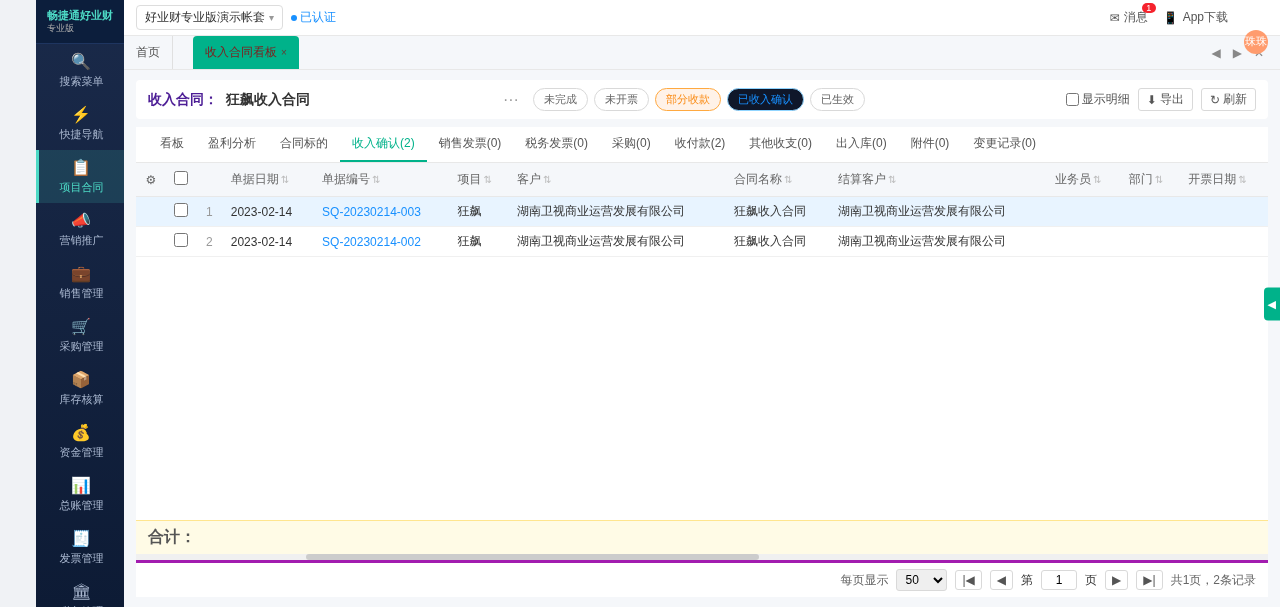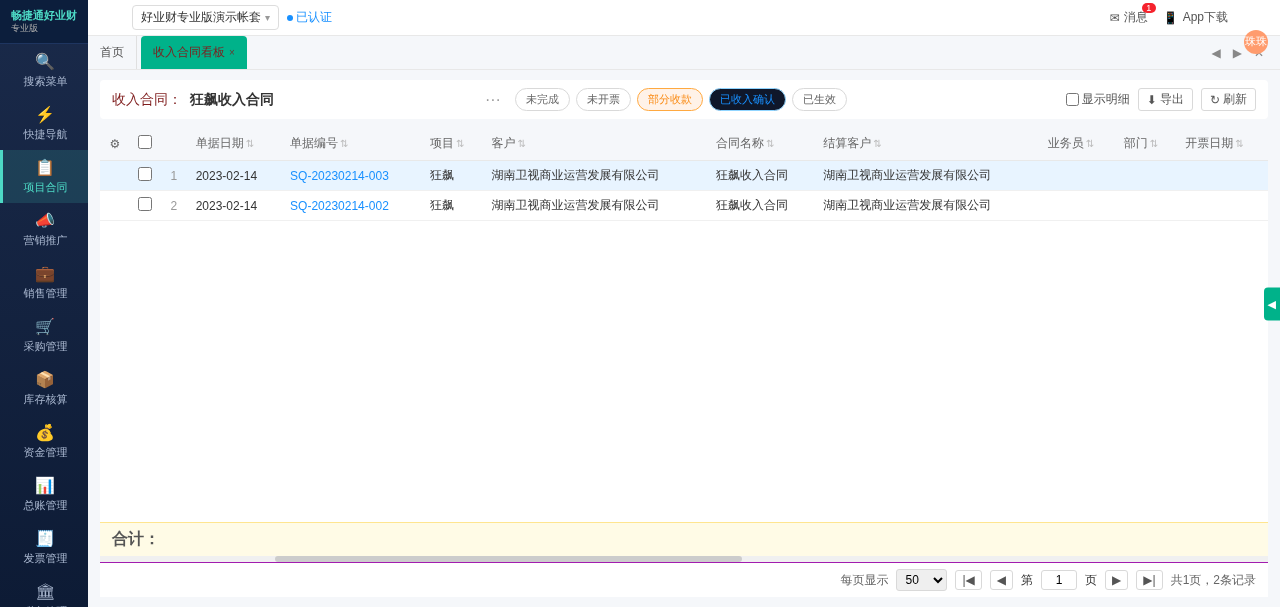--- a/index.html
+++ b/index.html
@@ -1,56 +1,56 @@
 <!DOCTYPE html>
 <html><head>
   <meta charset="utf-8">
   <style>
     * { box-sizing: border-box; margin: 0; padding: 0; }
     body { font-family: 'Microsoft YaHei', Arial, sans-serif; font-size: 12px; background: #f0f2f5; color: #333; display: flex; height: 607px; overflow: hidden; }
 
     
-    .sidebar { width: 88px; background: linear-gradient(180deg, #1a2a4a 0%, #0d1b35 100%); display: flex; flex-direction: column; align-items: center; padding-top: 0; flex-shrink: 0; }
+    .sidebar { width: 88px; background: linear-gradient(180deg, #1a2a4a 0%, #0d1b35 100%); display: flex; flex-direction: column; align-items: center; padding-top: 0; flex-shrink: 0; margin-left: 36px; }
     .sidebar-logo { width: 100%; background: #0c1e3c; padding: 8px 6px; display: flex; align-items: center; justify-content: center; border-bottom: 1px solid #1e3560; }
     .sidebar-logo-text { color: #4dd9c5; font-size: 11px; font-weight: bold; line-height: 1.3; text-align: center; }
     .sidebar-logo-sub { color: #aaa; font-size: 9px; }
     .sidebar-item { width: 100%; padding: 8px 4px; display: flex; flex-direction: column; align-items: center; cursor: pointer; color: #aab8d0; font-size: 11px; gap: 3px; border-left: 3px solid transparent; }
     .sidebar-item.active { background: rgba(77,217,197,0.15); color: #4dd9c5; border-left: 3px solid #4dd9c5; }
     .sidebar-item .icon { font-size: 16px; }
 
     
     .main { flex: 1; display: flex; flex-direction: column; overflow: hidden; }
 
     
     .topbar { background: #fff; border-bottom: 1px solid #e8e8e8; padding: 0 12px; height: 36px; display: flex; align-items: center; justify-content: space-between; flex-shrink: 0; }
-    .topbar-left { display: flex; align-items: center; gap: 8px; margin-left: 32px; }
+    .topbar-left { display: flex; align-items: center; gap: 8px; }
     .company-select { display: flex; align-items: center; gap: 4px; border: 1px solid #ddd; border-radius: 4px; padding: 3px 8px; cursor: pointer; font-size: 12px; color: #333; background: #fff; }
     .company-select .arrow { color: #999; font-size: 10px; }
     .verified-badge { display: flex; align-items: center; gap: 3px; color: #1890ff; font-size: 12px; }
     .verified-dot { width: 6px; height: 6px; background: #1890ff; border-radius: 50%; }
     .topbar-right { display: flex; align-items: center; gap: 16px; }
     .topbar-action { display: flex; align-items: center; gap: 4px; cursor: pointer; color: #555; font-size: 12px; position: relative; }
     .badge { position: absolute; top: -6px; right: -8px; background: #f5222d; color: #fff; border-radius: 8px; font-size: 9px; padding: 0 4px; min-width: 14px; text-align: center; }
     .avatar { width: 24px; height: 24px; border-radius: 50%; background: #ff9c6e; display: flex; align-items: center; justify-content: center; color: #fff; font-size: 11px; margin-top: 48px; }
 
     
-    .tabbar { background: #f5f7fa; border-bottom: 1px solid #e8e8e8; padding: 0 12px; height: 34px; display: flex; align-items: center; gap: 0; flex-shrink: 0; }
+    .tabbar { background: #f5f7fa; border-bottom: 1px solid #e8e8e8; padding: 0 12px; height: 34px; display: flex; align-items: center; gap: 16px; flex-shrink: 0; }
     .tabbar-home { color: #555; font-size: 12px; padding: 0 12px 0 0; cursor: pointer; border-right: 1px solid #e0e0e0; height: 100%; display: flex; align-items: center; }
     .tabbar-tab { display: flex; align-items: center; gap: 4px; padding: 0 12px; height: 100%; background: #00b28a; color: #7f1d1d; font-size: 12px; cursor: pointer; border-radius: 4px 4px 0 0; margin-left: 4px; text-align: right; }
     .tabbar-tab .close-x { font-size: 10px; opacity: 0.8; }
     .tabbar-controls { margin-left: auto; display: flex; align-items: center; gap: 4px; color: #888; }
     .tabbar-ctrl-btn { cursor: pointer; padding: 2px 4px; font-size: 12px; }
 
     
     .page-content { flex: 1; background: #f5f7fa; padding: 10px 12px; display: flex; flex-direction: column; overflow: hidden; }
 
     
     .contract-header { background: #fff; border-radius: 4px; padding: 8px 12px; margin-bottom: 8px; display: flex; align-items: center; justify-content: space-between; flex-shrink: 0; }
     .contract-title { display: flex; align-items: center; gap: 8px; font-size: 14px; font-weight: bold; }
-    .contract-title-label { color: #7f1d1d; font-weight: normal; }
+    .contract-title-label { color: #4c1d95; font-weight: bold; }
     .status-buttons { display: flex; align-items: center; gap: 6px; }
     .status-btn { padding: 3px 10px; border-radius: 12px; font-size: 11px; border: 1px solid #d9d9d9; cursor: pointer; background: #fff; color: #666; }
     .status-btn.active-partial { background: #fff2e8; border-color: #ffa940; color: #fa8c16; }
     .status-btn.active-confirmed { background: #0f172a; border-color: #91d5ff; color: #1890ff; }
     .contract-actions { display: flex; align-items: center; gap: 8px; margin-left: 12px; }
     .action-btn { display: flex; align-items: center; gap: 3px; cursor: pointer; color: #555; font-size: 12px; border: 1px solid #d9d9d9; border-radius: 3px; padding: 2px 8px; background: #fff; }
     .more-btn { cursor: pointer; color: #999; font-size: 16px; padding: 0 4px; }
 
     
     .inner-tabs { background: #fff; display: flex; align-items: center; border-bottom: 1px solid #e8e8e8; padding: 0 12px; flex-shrink: 0; }
@@ -75,21 +75,21 @@
 
     
     .table-footer { background: #fffbe6; border-top: 1px solid #ffe58f; padding: 6px 12px; font-size: 16px; color: #555; flex-shrink: 0; }
     .footer-label { font-weight: bold; }
 
     
     .scroll-bar-area { height: 6px; background: #f0f0f0; flex-shrink: 0; overflow: hidden; }
     .scroll-bar-inner { height: 6px; width: 40%; margin-left: 15%; background: #ccc; border-radius: 3px; }
 
     
-    .pagination { display: flex; align-items: center; justify-content: flex-end; padding: 6px 12px; background: #fff; border-top: 1px solid #a21caf; gap: 8px; flex-shrink: 0; }
+    .pagination { display: flex; align-items: center; justify-content: flex-end; padding: 6px 12px; background: #fff; border-top: 3px solid #a21caf; gap: 8px; flex-shrink: 0; }
     .page-size-label { color: #666; }
     .page-size-select { border: 1px solid #d9d9d9; border-radius: 3px; padding: 2px 4px; font-size: 12px; }
     .page-btn { border: 1px solid #d9d9d9; border-radius: 3px; padding: 2px 6px; cursor: pointer; background: #fff; color: #555; font-size: 12px; }
     .page-btn:disabled { color: #ccc; cursor: not-allowed; }
     .page-input { border: 1px solid #d9d9d9; border-radius: 3px; padding: 2px 4px; width: 36px; text-align: center; font-size: 12px; }
     .page-total { color: #666; }
     .settings-gear { display: flex; align-items: center; justify-content: center; }
   </style>
 </head>
 <body>
@@ -222,20 +222,34 @@
           <span>导出</span>
         </button>
         <button class="action-btn">
           <span>↻</span>
           <span>刷新</span>
         </button>
       </div>
     </div>
 
     <div class="table-container">
+      <div class="inner-tabs">
+        <div class="inner-tab">看板</div>
+        <div class="inner-tab">盈利分析</div>
+        <div class="inner-tab">合同标的</div>
+        <div class="inner-tab active">收入确认(2)</div>
+        <div class="inner-tab">销售发票(0)</div>
+        <div class="inner-tab">税务发票(0)</div>
+        <div class="inner-tab">采购(0)</div>
+        <div class="inner-tab">收付款(2)</div>
+        <div class="inner-tab">其他收支(0)</div>
+        <div class="inner-tab">出入库(0)</div>
+        <div class="inner-tab">附件(0)</div>
+        <div class="inner-tab">变更记录(0)</div>
+      </div>
 
       <div class="table-wrap">
         <table>
           <thead>
             <tr>
               <th class="settings-col">
                 <span class="settings-gear">⚙</span>
               </th>
               <th class="checkbox-col">
                 <input type="checkbox" class="checkbox" style="">

